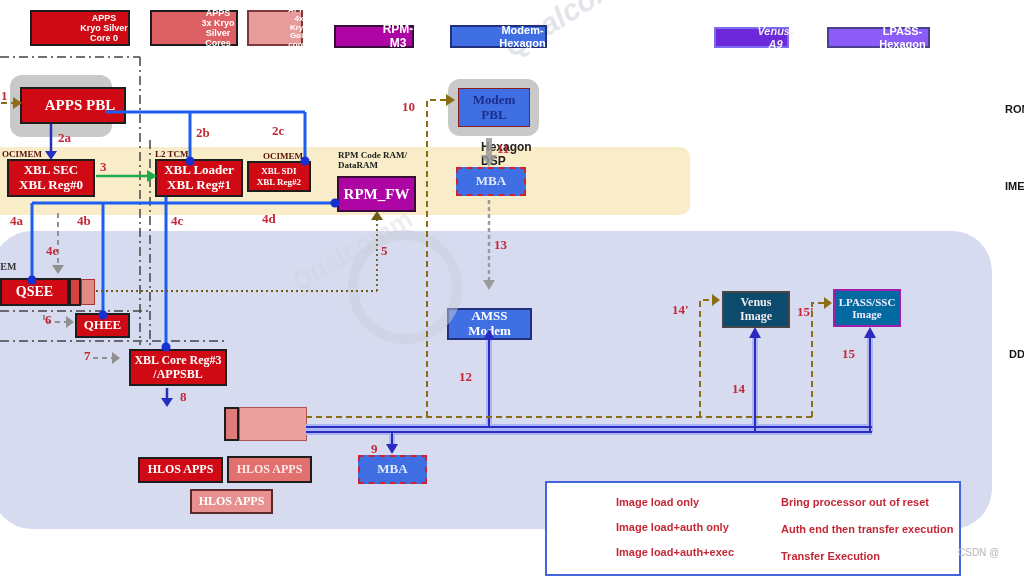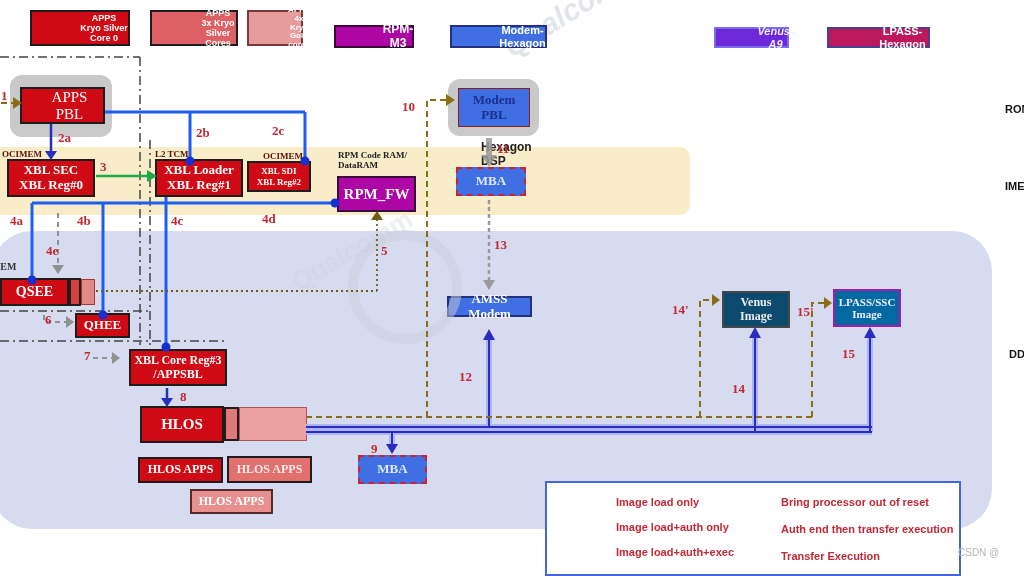--- a/index.html
+++ b/index.html
@@ -46,28 +46,28 @@
 Kryo Silver Core 0</div>
   <div class="box lred sans" style="left:150px;top:10px;width:88px;height:36px;font-size:9px;font-weight:bold;">APPS
 3x Kryo
 Silver Cores</div>
   <div class="box pink sans" style="left:247px;top:10px;width:56px;height:36px;font-size:8px;font-weight:bold;">APPS
 4x Kryo
 Gold cores</div>
   <div class="box purp sans" style="left:334px;top:25px;width:80px;height:23px;font-size:12px;font-weight:bold;">RPM-M3</div>
   <div class="box blue sans" style="left:450px;top:25px;width:97px;height:23px;font-size:11px;font-weight:bold;">Modem-Hexagon</div>
   <div class="box sans" style="left:714px;top:27px;width:75px;height:21px;font-size:11px;font-weight:bold;background:#6d28d9;border:2px solid #7a6cec;color:#ececec;font-style:italic;">Venus-A9</div>
-  <div class="box sans" style="left:827px;top:27px;width:103px;height:21px;font-size:11px;font-weight:bold;background:#be185d;border:2px solid #4a4090;">LPASS-Hexagon</div>
+  <div class="box sans" style="left:827px;top:27px;width:103px;height:21px;font-size:11px;font-weight:bold;background:#8b5cf6;border:2px solid #4a4090;">LPASS-Hexagon</div>
 
   <div class="region" style="left:1005px;top:103px;">ROM</div>
   <div class="region" style="left:1005px;top:180px;">IMEM</div>
   <div class="region" style="left:1009px;top:348px;">DDR</div>
 
   <div class="wrap" style="left:10px;top:75px;width:102px;height:62px;"></div>
-  <div class="box red" style="left:20px;top:87px;width:85px;height:37px;font-size:15px;font-weight:normal;padding-left:14px;">APPS PBL</div>
+  <div class="box red" style="left:20px;top:87px;width:106px;height:37px;font-size:15px;font-weight:bold;padding-left:14px;">APPS PBL</div>
 
   <div class="wrap" style="left:448px;top:79px;width:91px;height:57px;"></div>
   <div class="box blue" style="left:458px;top:88px;width:72px;height:39px;font-size:13px;font-weight:bold;color:#1b2f8f;border:1px solid #8c1d1d;">Modem
 PBL</div>
 
   <div class="memlbl" style="left:2px;top:149px;">OCIMEM</div>
   <div class="memlbl" style="left:155px;top:149px;">L2 TCM</div>
   <div class="memlbl" style="left:263px;top:151px;">OCIMEM</div>
   <div class="memlbl" style="left:338px;top:150px;color:#222;">RPM Code RAM/
 DataRAM</div>
@@ -83,28 +83,27 @@
 XBL Reg#2</div>
   <div class="box purp" style="left:337px;top:176px;width:79px;height:36px;font-size:15px;font-weight:bold;">RPM_FW</div>
   <div class="box blue" style="left:456px;top:167px;width:70px;height:29px;font-size:13px;font-weight:bold;color:#dfe8ff;border:2px dashed #cc2233;">MBA</div>
 
   <div class="box red" style="left:0px;top:278px;width:69px;height:28px;font-size:14px;font-weight:bold;">QSEE</div>
   <div class="box" style="left:69px;top:278px;width:12px;height:28px;background:#d6433f;border:2px solid #1d1d1d;"></div>
   <div class="box" style="left:81px;top:279px;width:14px;height:26px;background:#e28a86;border:1px solid #aa3333;"></div>
   <div class="box red" style="left:75px;top:313px;width:55px;height:25px;font-size:13px;font-weight:bold;">QHEE</div>
   <div class="box red" style="left:122px;top:349px;width:98px;height:37px;font-size:12px;font-weight:bold;margin-left:7px;">XBL Core Reg#3
 /APPSBL</div>
-  <div class="box red" style="left:140px;top:406px;width:84px;height:37px;font-size:15px;font-weight:bold;">HLOS</div>
   <div class="box" style="left:224px;top:407px;width:15px;height:34px;background:#e07a7a;border:2px solid #1d1d1d;"></div>
   <div class="box" style="left:239px;top:407px;width:68px;height:34px;background:#eda0a0;border:1px solid #b05555;"></div>
   <div class="box red" style="left:138px;top:457px;width:85px;height:26px;font-size:12px;font-weight:bold;">HLOS APPS</div>
   <div class="box" style="left:227px;top:456px;width:85px;height:27px;font-size:12px;font-weight:bold;background:#e2706e;border:2px solid #1d1d1d;color:#fce9e9;">HLOS APPS</div>
   <div class="box" style="left:190px;top:489px;width:83px;height:25px;font-size:12px;font-weight:bold;background:#e89090;border:2px solid #5a2a2a;color:#fff;">HLOS APPS</div>
   <div class="box blue" style="left:358px;top:455px;width:69px;height:29px;font-size:13px;font-weight:bold;color:#dfe8ff;border:2px dashed #cc2233;">MBA</div>
-  <div class="box blue" style="left:447px;top:296px;width:85px;height:21px;font-size:13px;font-weight:bold;">AMSS
+  <div class="box blue" style="left:447px;top:308px;width:85px;height:32px;font-size:13px;font-weight:bold;">AMSS
 Modem</div>
   <div class="box graybox" style="left:722px;top:291px;width:68px;height:37px;font-size:12px;font-weight:bold;">Venus
 Image</div>
   <div class="box lpassbox" style="left:833px;top:289px;width:68px;height:38px;font-size:11px;font-weight:bold;">LPASS/SSC
 Image</div>
 
   <svg width="1024" height="576">
 
     <circle cx="405" cy="287" r="52" fill="none" stroke="#c9cdd8" stroke-width="10" opacity="0.5"></circle>
 

